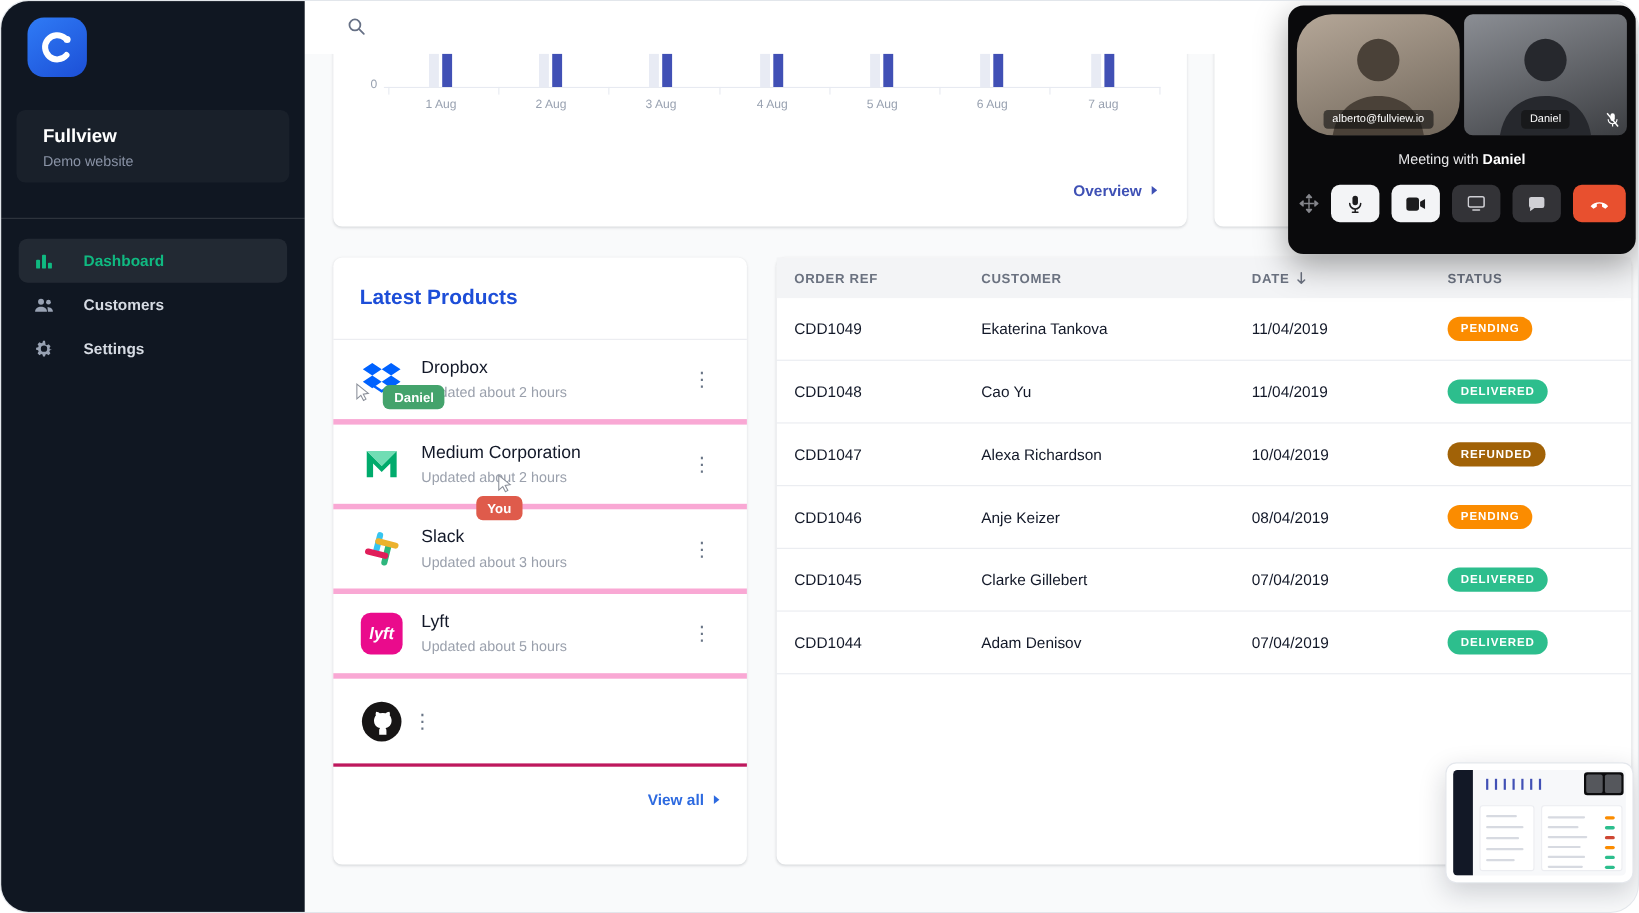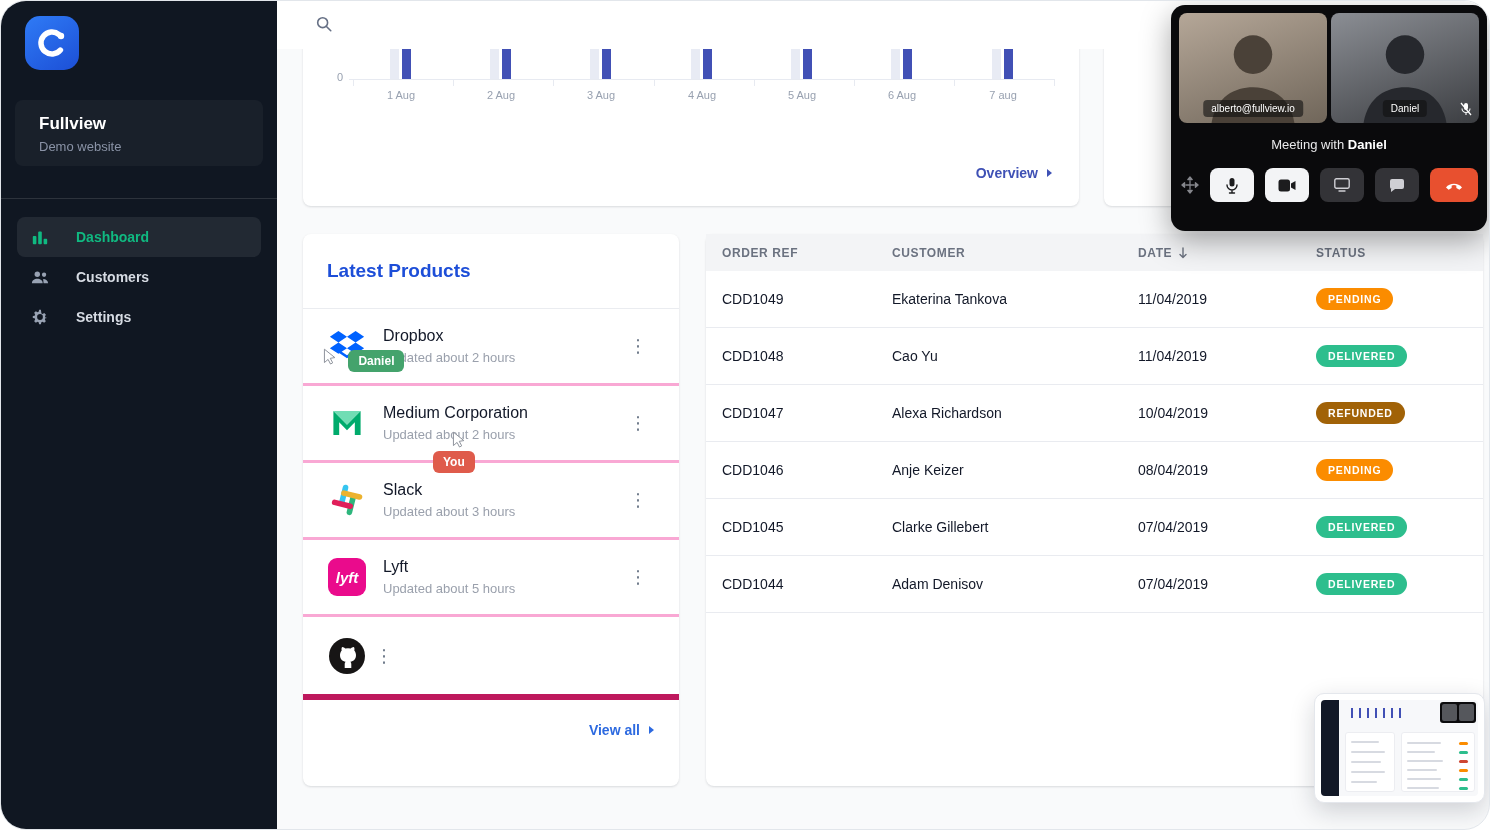--- a/index.html
+++ b/index.html
@@ -42,21 +42,21 @@
   .bar.gray { background:#e8ebf4; width:9px; left:-11px; top:44px; height:34px; }
   .bar.blue { background:#4150b5; width:9px; left:1px; top:40px; height:38px; }
   .bar-label { position:absolute; top:88px; left:-30px; width:60px; text-align:center; font-size:11px; color:#98a1b0; }
   .overview-link { position:absolute; right:26px; top:164px; color:#3f51b5; font-size:14px; font-weight:600;
                    cursor:pointer; display:flex; align-items:center; gap:8px; }
 
   
   .products-card { left:302px; top:233px; width:376px; height:552px; }
   .card-title { font-size:19px; font-weight:600; color:#1d4ed8; }
   .products-head { padding:26px 24px; border-bottom:1px solid #eaecf0; }
-  .product-row { display:flex; align-items:center; height:77px; padding:0 24px; border-bottom:3px solid #f9a8d4; }
+  .product-row { display:flex; align-items:center; height:77px; padding:0 24px; border-bottom:5px solid #f9a8d4; }
   .product-logo { width:40px; height:40px; display:flex; align-items:center; justify-content:center; flex:0 0 40px; }
   .lyft-box { width:38px; height:38px; border-radius:9px; background:#ea0b8c; color:#fff;
               font-weight:700; font-style:italic; font-size:15px; display:flex; align-items:center; justify-content:center; }
   .product-texts { margin-left:16px; flex:1; }
   .product-name { font-size:16px; font-weight:500; color:#121828; }
   .product-updated { font-size:13px; color:#9aa0ac; margin-top:5px; }
   .kebab { border:none; background:none; color:#697586; font-size:18px; line-height:1; cursor:pointer; padding:4px 8px; }
   .products-footer { display:flex; justify-content:flex-end; padding:22px 24px; }
   .viewall-link { color:#2d6ae0; font-size:14px; font-weight:600; cursor:pointer; display:flex; align-items:center; gap:8px; }
 
@@ -69,21 +69,21 @@
   .order-row { height:57px; border-bottom:1px solid #e9ebf0; font-size:14px; color:#121828; }
   .status-badge { display:inline-block; padding:5px 12px; border-radius:12px; color:#ffffff;
                   font-size:10.5px; font-weight:700; letter-spacing:.8px; text-transform:uppercase; }
   .date-head { display:flex; align-items:center; gap:6px; }
 
   
   .call-overlay { position:absolute; left:1170px; top:4px; width:316px; height:226px; background:#0a0a0c;
                   border-radius:14px; z-index:20; box-shadow:0 10px 30px rgba(0,0,0,.35); }
   .tiles { display:flex; gap:4px; padding:8px; }
   .tile { position:relative; width:148px; height:110px; border-radius:8px; overflow:hidden; }
-  .tile.t1 { background:linear-gradient(160deg,#b3a painting,#746a5d); background:linear-gradient(160deg,#b5a798,#70665a); }
+  .tile.t1 { background:linear-gradient(160deg,#b3a painting,#746a5d); background:linear-gradient(160deg,#b5a798,#70665a);border-radius:32px; }
   .tile.t2 { background:linear-gradient(160deg,#8b8e94,#3c3e42); }
   .tile-label { position:absolute; bottom:6px; left:50%; transform:translateX(-50%); background:rgba(15,15,15,.6);
                 color:#fff; font-size:10px; padding:3px 8px; border-radius:4px; white-space:nowrap; }
   .tile-mute { position:absolute; right:7px; bottom:7px; }
   .meeting-line { text-align:center; color:#e8e8ea; font-size:13px; margin-top:6px; }
   .meeting-line b { color:#ffffff; }
   .call-controls { display:flex; align-items:center; justify-content:center; gap:11px; margin-top:16px; }
   .cbtn { width:44px; height:34px; border-radius:8px; border:none; display:flex; align-items:center;
           justify-content:center; cursor:pointer; }
   .cbtn.white { background:#f3f4f6; }
@@ -280,21 +280,21 @@
     <div class="product-row" style="border-bottom:none">
       <div class="product-logo">
         <svg width="38" height="38" viewBox="0 0 38 38">
           <circle cx="19" cy="19" r="18" fill="#171515"></circle>
           <path fill="#ffffff" d="M12 18c0-1.2.6-3.4 1.7-4.5-.25-.7-.35-2.3.35-3.4 1.4 0 2.7.9 3.2 1.4a11.5 11.5 0 015.5 0c.5-.5 1.8-1.4 3.2-1.4.7 1.1.6 2.7.35 3.4C27.4 14.6 28 16.8 28 18c0 4-2.3 6.2-5.6 6.8.45.45.9 1.35.9 2.45V31h-6.6v-3.75c0-1.1.45-2 .9-2.45C14.3 24.2 12 22 12 18z"></path>
         </svg>
       </div>
       <button class="kebab">⋮</button>
     </div>
 
-    <div class="products-footer" style="border-top:6px solid #be185d">
+    <div class="products-footer" style="border-top:3px solid #be185d">
       <div class="viewall-link">
         <span>View all</span>
         <svg width="7" height="10" viewBox="0 0 7 10">
           <path d="M1 1l5 4-5 4z" fill="#2d6ae0"></path>
         </svg>
       </div>
     </div>
   </section>
 
   <section class="card orders-card">

